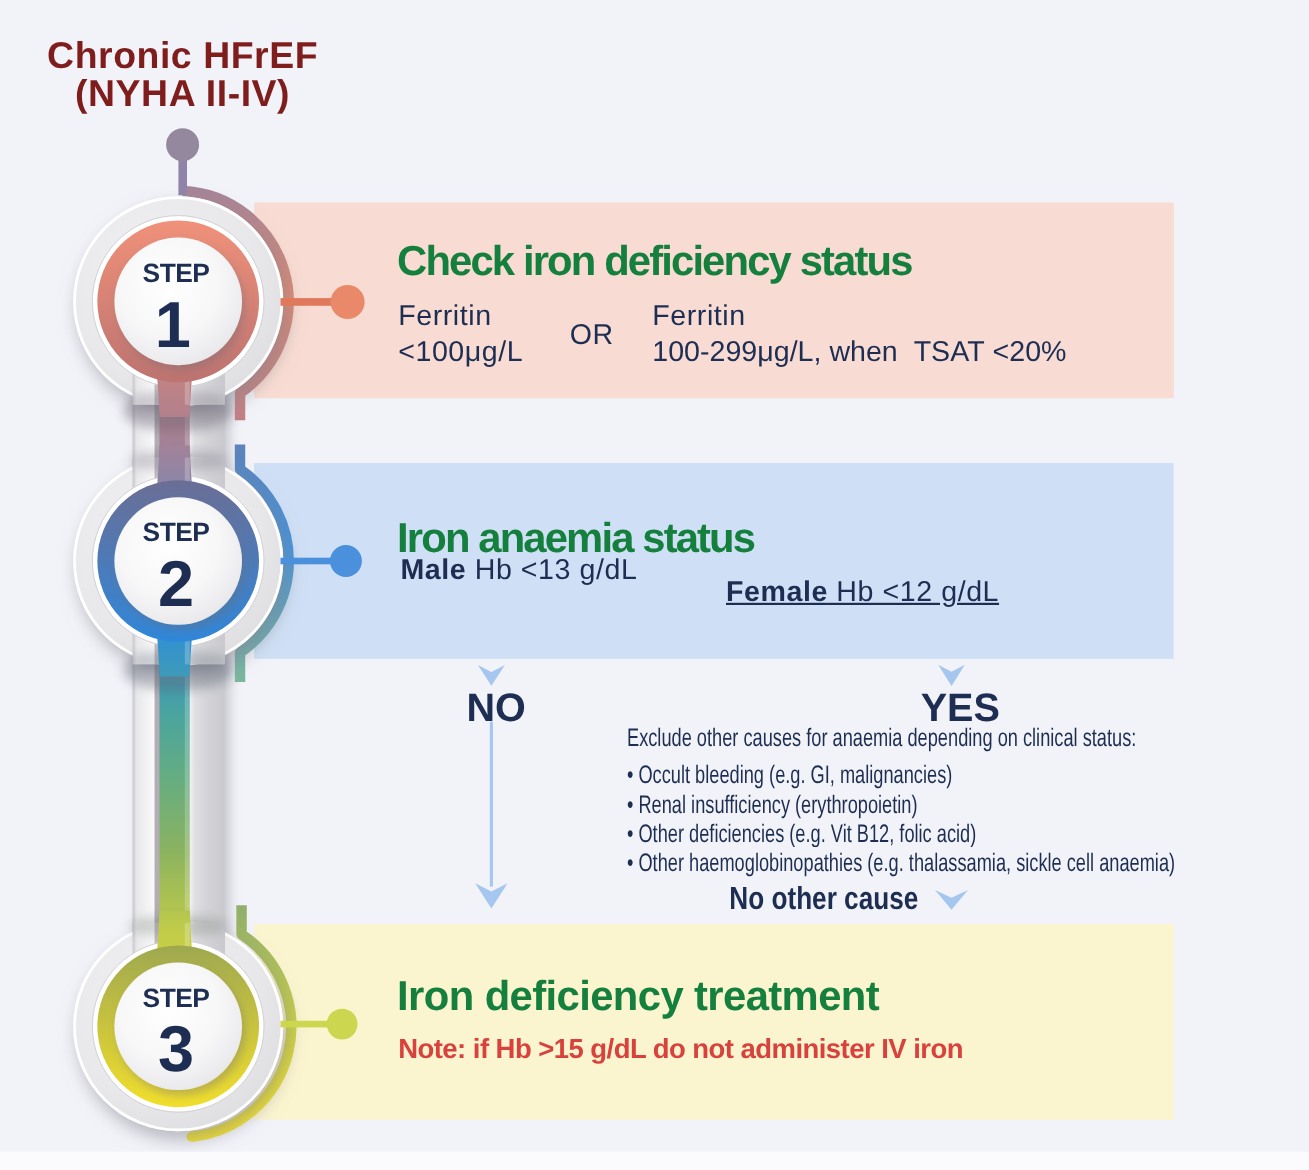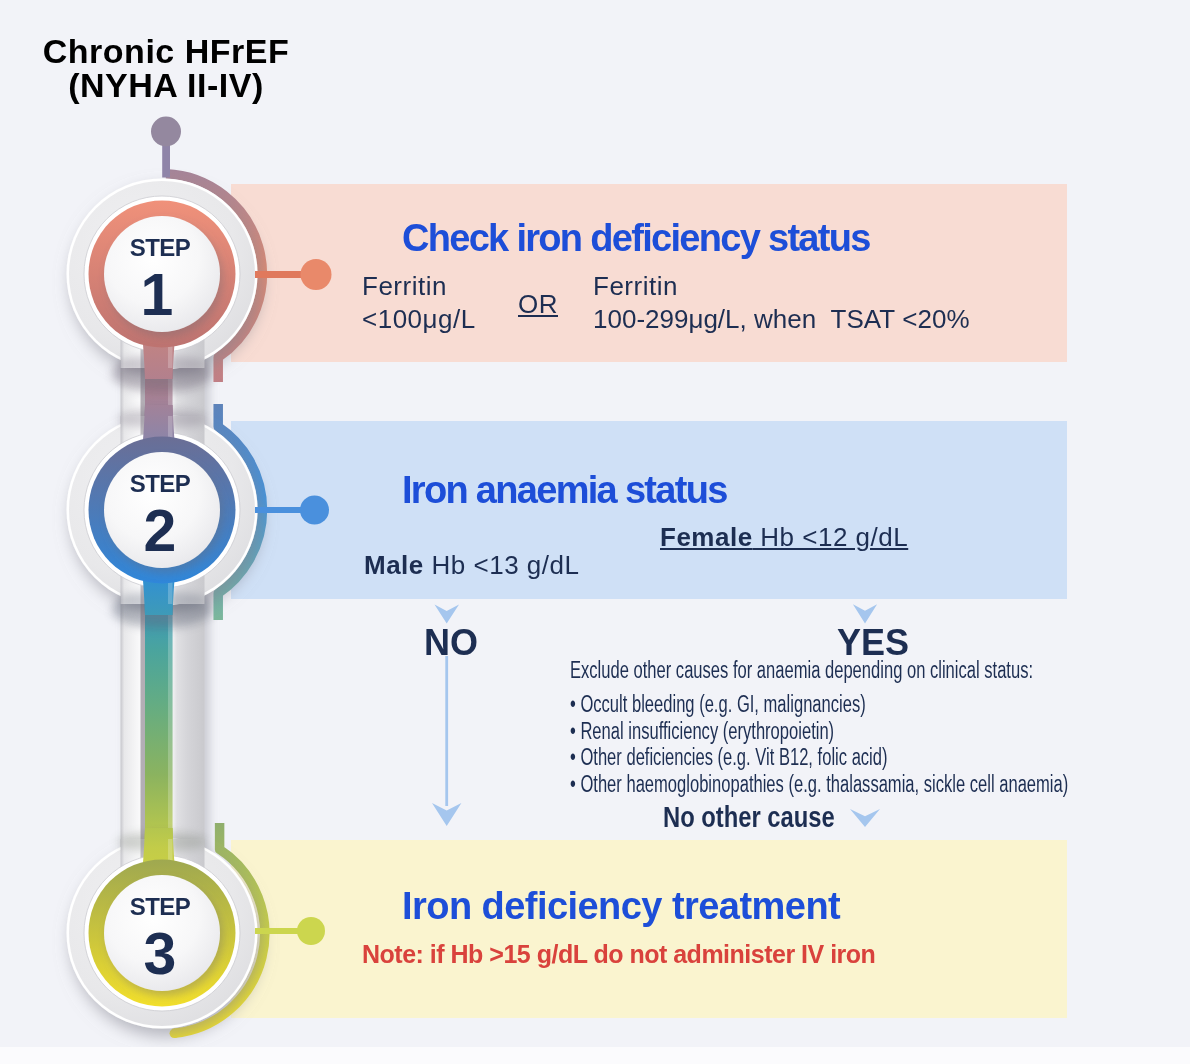--- a/index.html
+++ b/index.html
@@ -4,22 +4,22 @@
 <style>
   html,body{margin:0;padding:0;}
   body{width:1190px;height:1064px;position:relative;background:#f2f3f8;
        font-family:"Liberation Sans",sans-serif;overflow:hidden;}
   .abs{position:absolute;}
   .box{position:absolute;left:231px;width:836px;}
   #box1{top:184px;height:178px;background:#f8dcd3;}
   #box2{top:421px;height:178px;background:#cfe0f6;}
   #box3{top:840px;height:178px;background:#faf4cf;}
   #title{left:26px;top:34px;width:280px;text-align:center;
-         font-weight:bold;font-size:34px;line-height:34px;color:#000000;letter-spacing:0.5px;}
-  .h1{position:absolute;left:361px;font-weight:bold;font-size:38px;line-height:38px;color:#1d4ed8;margin-left:41px;}
+         font-weight:bold;font-size:34px;line-height:34px;color:#7f1d1d;letter-spacing:0.5px;}
+  .h1{position:absolute;left:361px;font-weight:bold;font-size:38px;line-height:38px;color:#15803d;}
   .body-t{position:absolute;font-size:26px;line-height:32.5px;color:#1d2e52;letter-spacing:0.5px;}
   #note{position:absolute;left:362px;top:941px;font-weight:bold;font-size:25px;line-height:27px;
         color:#d9423c;letter-spacing:-0.5px;}
   .yn{position:absolute;font-weight:bold;font-size:36px;line-height:31px;color:#1d2e52;}
   .cond{position:absolute;font-size:23px;line-height:23px;color:#1d2e52;
         transform:scaleX(0.72);transform-origin:0 50%;white-space:nowrap;}
   #noc{position:absolute;left:663px;top:803px;font-weight:bold;font-size:29px;line-height:29px;
        color:#1d2e52;transform:scaleX(0.82);transform-origin:0 0;white-space:nowrap;}
   #whitestrip{left:0;top:1047px;width:1190px;height:17px;background:#fbfbfd;}
 </style>
@@ -206,25 +206,25 @@
     <rect x="445.3" y="656" width="2.8" height="150"></rect>
     <path d="M 432 803 L 446.7 810.5 L 461.4 803 L 446.7 826 Z"></path>
     <path d="M 850 809 L 865 816.2 L 880 809 L 865 827 Z"></path>
   </g>
   </svg>
 
   <div id="title" class="abs">Chronic HFrEF<br>(NYHA II-IV)</div>
 
   <div class="h1" style="top:219px;letter-spacing:-1.7px;">Check iron deficiency status</div>
   <div class="body-t" style="left:362px;top:270px;">Ferritin<br>&lt;100μg/L</div>
-  <div class="body-t" style="left:518px;top:288px;text-decoration:underline;">OR</div>
+  <div class="body-t" style="left:518px;top:288px;">OR</div>
   <div class="body-t" style="left:593px;top:270px;">Ferritin<br><span style="letter-spacing:0;">100-299μg/L, when&nbsp;&nbsp;TSAT&nbsp;&lt;20%</span></div>
 
   <div class="h1" style="top:471px;letter-spacing:-1.7px;">Iron anaemia status</div>
-  <div class="body-t" style="left:364px;top:552px;line-height:26px;"><b>Male</b> Hb &lt;13 g/dL</div>
+  <div class="body-t" style="left:364px;top:504px;line-height:26px;"><b>Male</b> Hb &lt;13 g/dL</div>
   <div class="body-t" style="left:660px;top:524px;line-height:26px;text-decoration:underline;"><b>Female</b> Hb &lt;12 g/dL</div>
 
   <div class="yn" style="left:424px;top:627px;">NO</div>
   <div class="yn" style="left:837px;top:627px;">YES</div>
   <div class="cond" style="left:570px;top:658.5px;">Exclude other causes for anaemia depending on clinical status:</div>
   <div class="cond" style="left:570px;top:693.4px;">• Occult bleeding (e.g. GI, malignancies)</div>
   <div class="cond" style="left:570px;top:719.9px;">• Renal insufficiency (erythropoietin)</div>
   <div class="cond" style="left:570px;top:746.4px;">• Other deficiencies (e.g. Vit B12, folic acid)</div>
   <div class="cond" style="left:570px;top:772.9px;">• Other haemoglobinopathies (e.g. thalassamia, sickle cell anaemia)</div>
   <div id="noc">No other cause</div>

